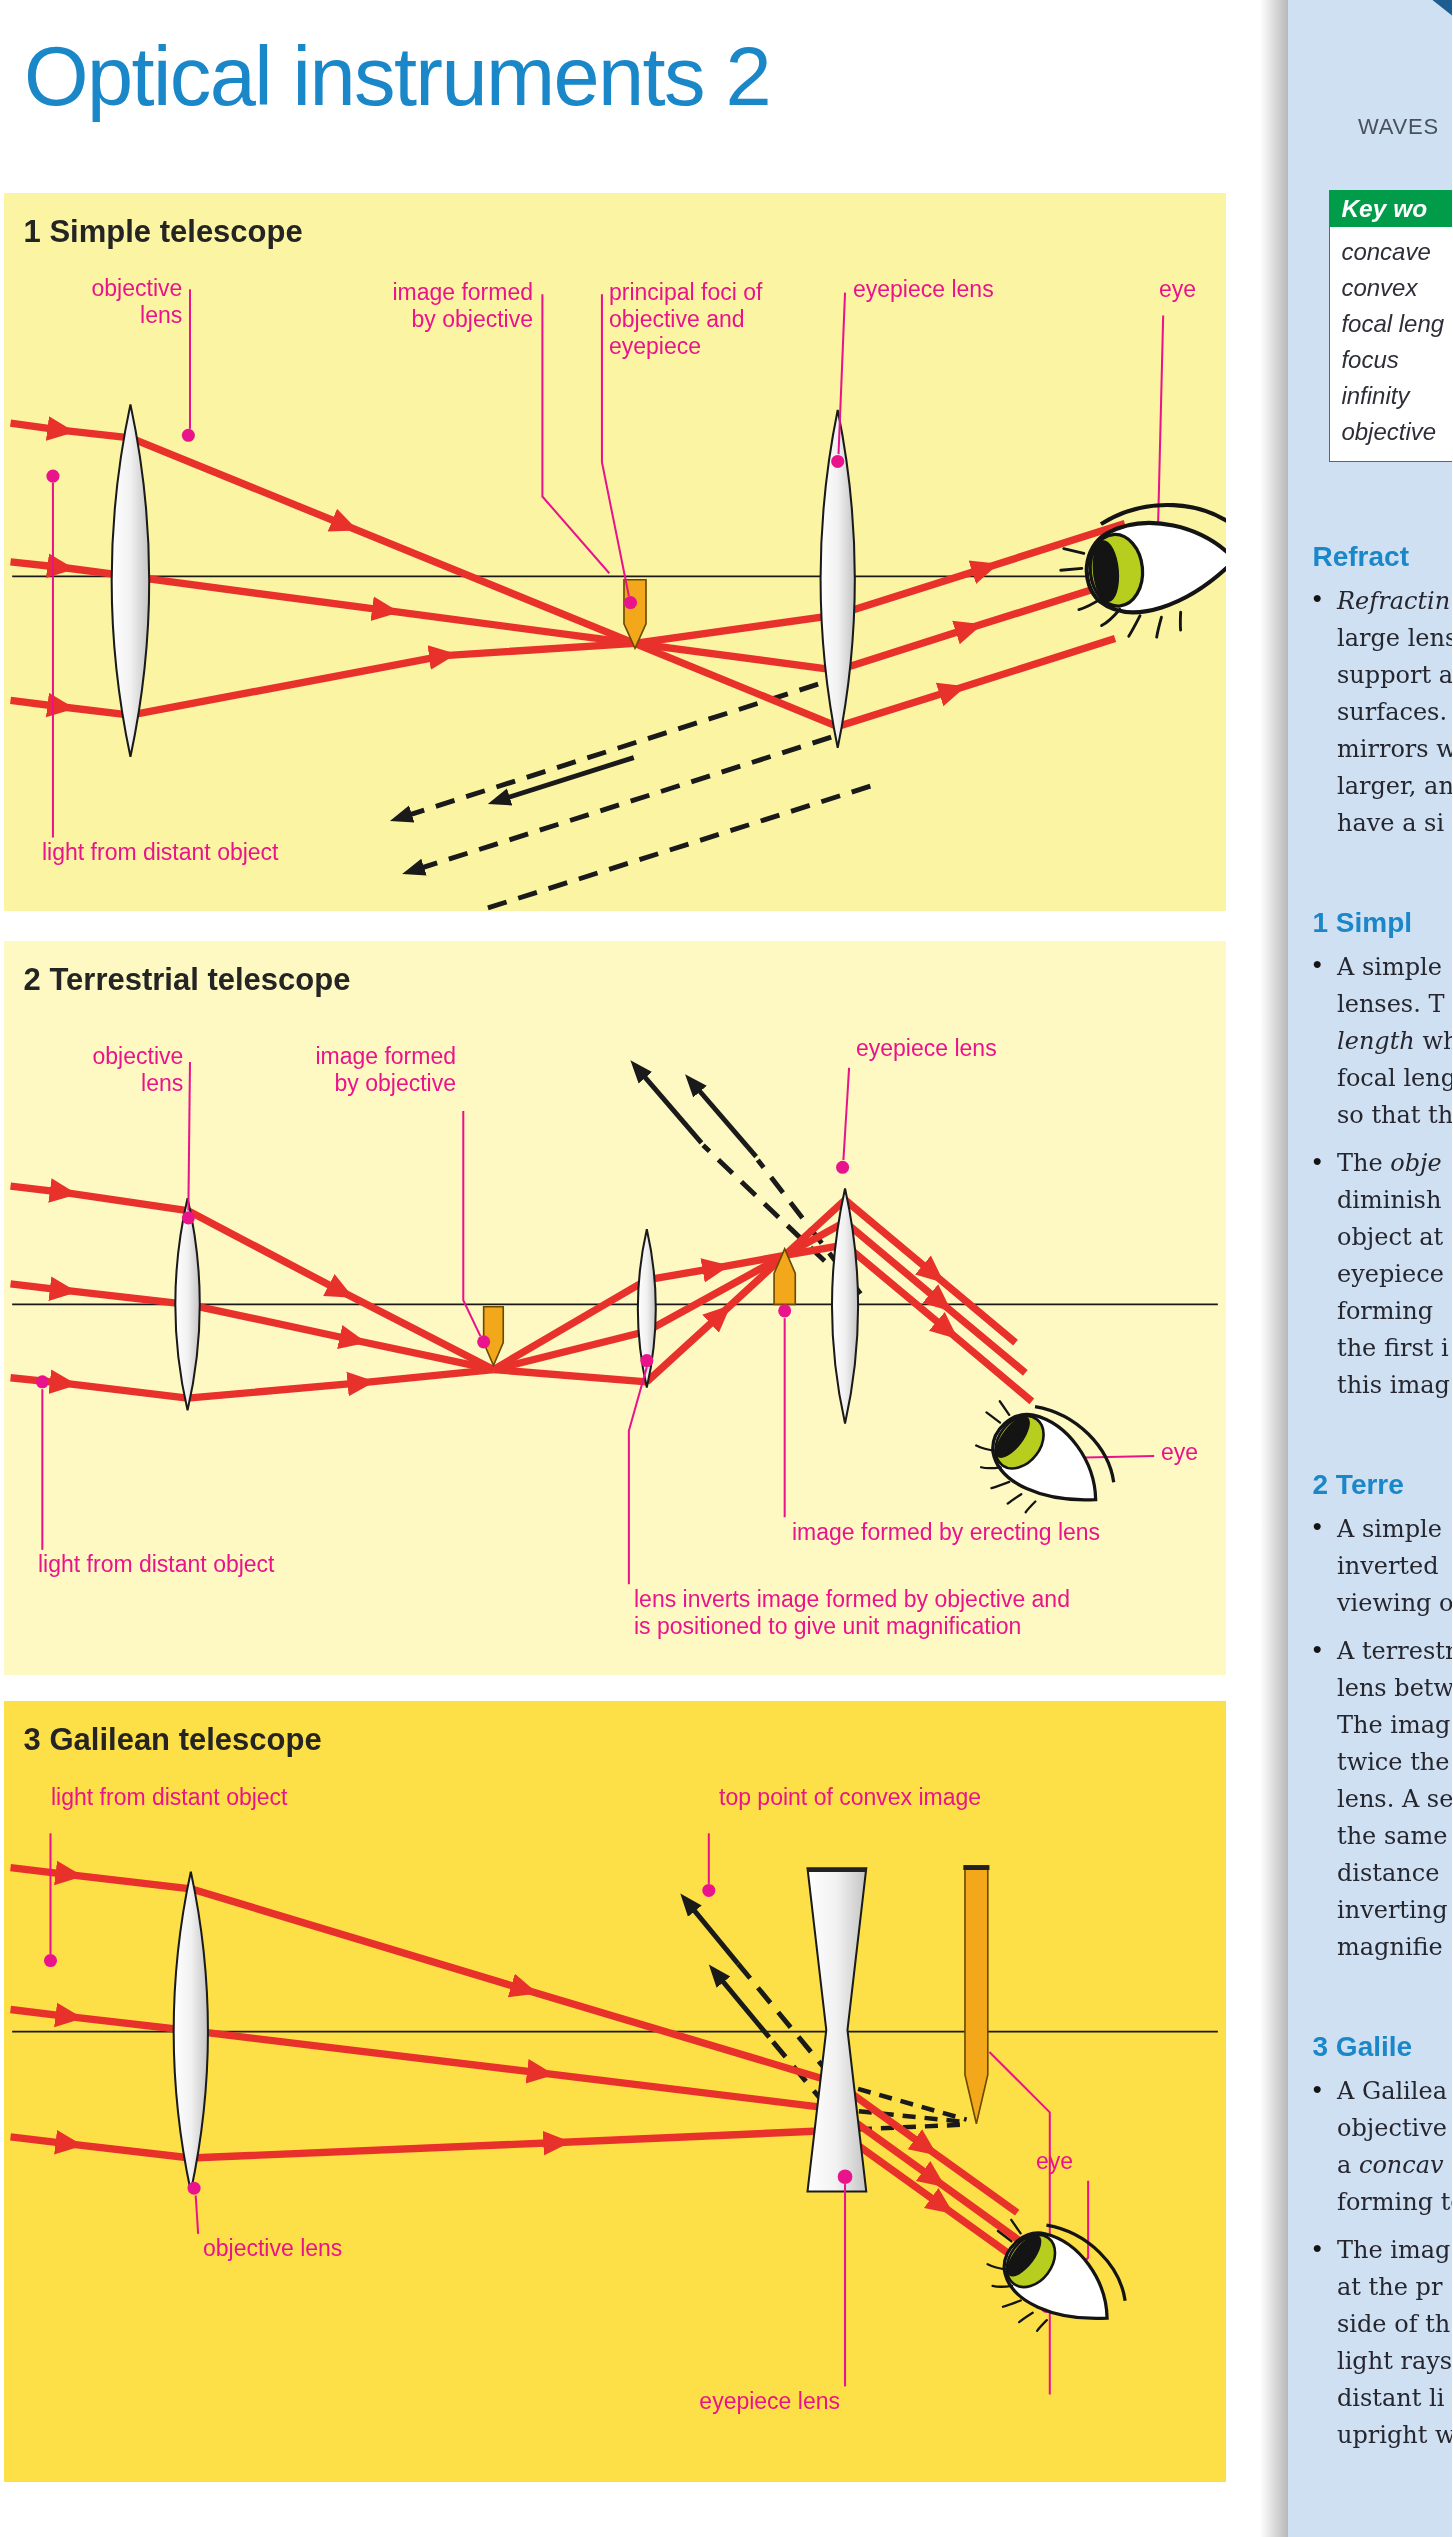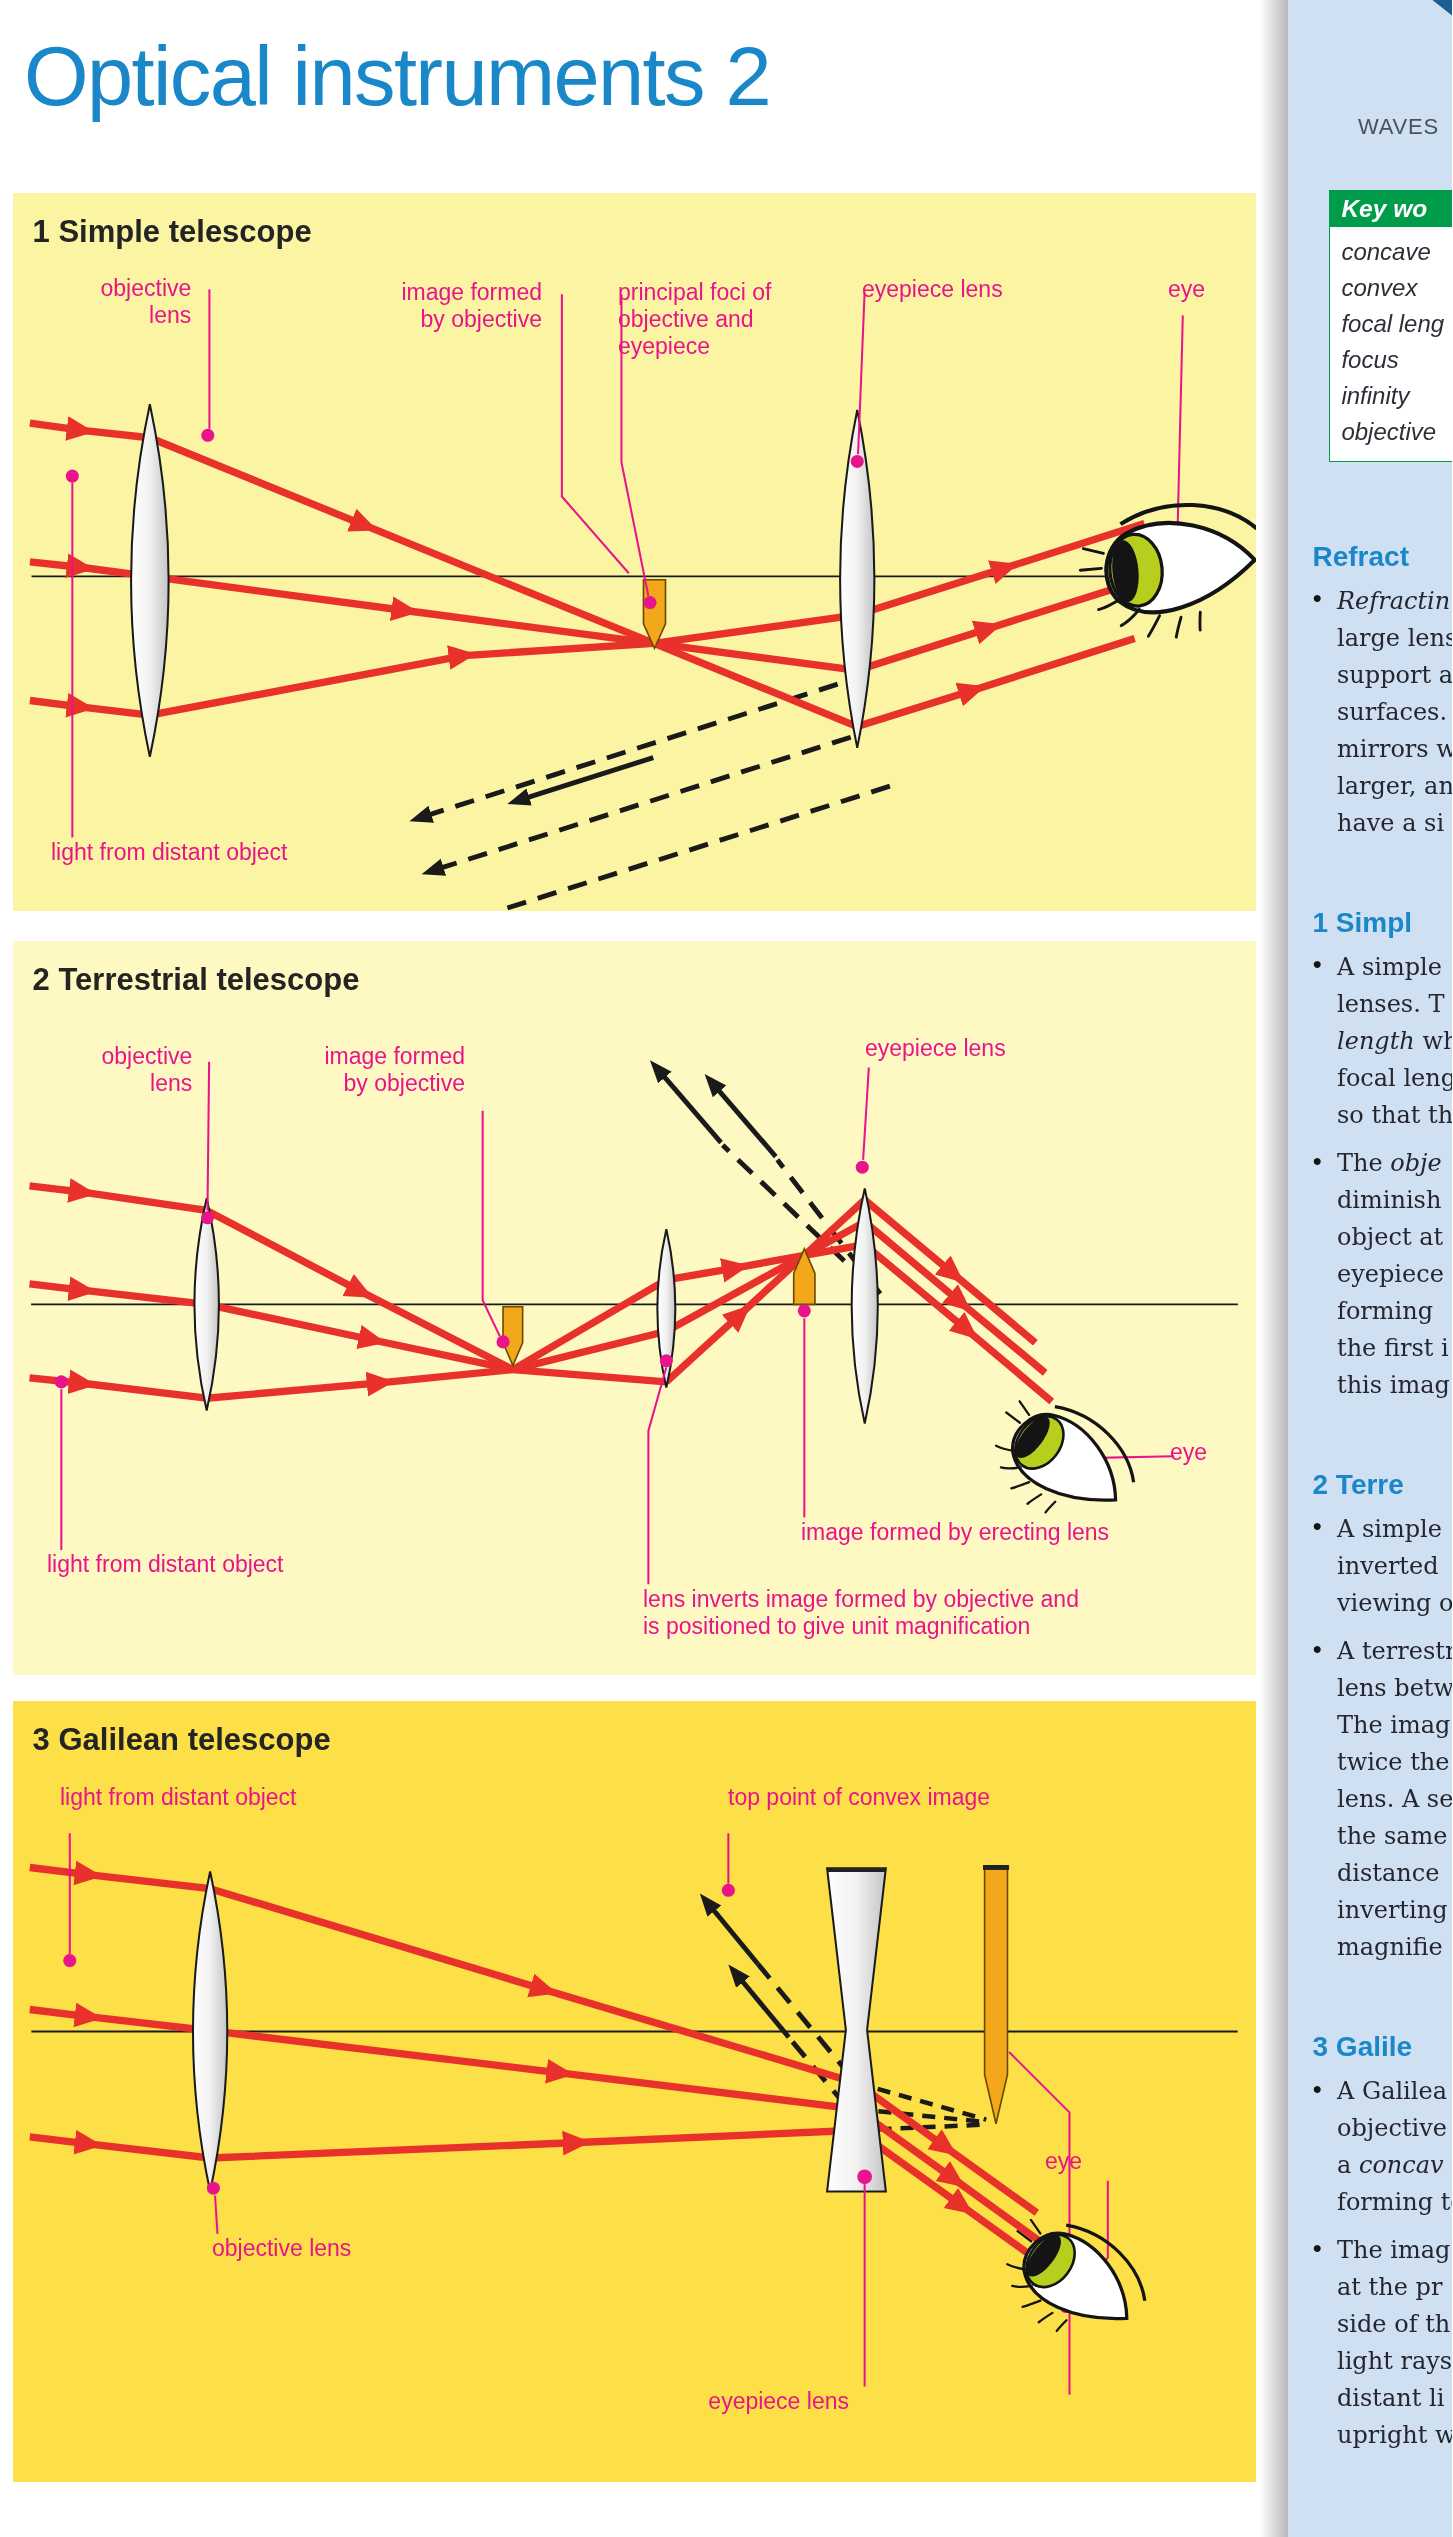--- a/index.html
+++ b/index.html
@@ -1,18 +1,18 @@
 <!DOCTYPE html>
 <html style="font-size:13px"><head>
 <meta charset="utf-8">
 <style>
   html,body{margin:0;padding:0;background:#ffffff;}
   body{width:1454px;height:2538px;position:relative;font-family:"Liberation Sans",sans-serif;overflow:hidden;}
   .page-title{position:absolute;left:24px;top:31px;font:400 83px/1.1 "Liberation Sans",sans-serif;color:#1a87c9;letter-spacing:-1.6px;margin:0;}
-  .panel{position:absolute;left:13px;width:1222px;padding-left:21px;}
+  .panel{position:absolute;left:4px;width:1222px;}
   #panel1{top:193px;height:718px;background:#fbf5a3;}
   #panel2{top:941px;height:734px;background:#fef9c3;}
   #panel3{top:1701px;height:781px;background:#fde047;}
   .ph{position:absolute;left:19.6px;top:23px;font:bold 31px/1 "Liberation Sans",sans-serif;color:#242424;margin:0;}
   .dgm{position:absolute;left:0;top:0;width:100%;height:100%;}
   .lab{position:absolute;font:23px/27px "Liberation Sans",sans-serif;color:#e9148b;white-space:pre-line;}
   
   #p1-obj{left:16.3px;top:82px;width:162px;text-align:right;}
   #p1-img{left:302px;top:86px;width:227px;text-align:right;}
   #p1-pf{left:605px;top:86px;}

